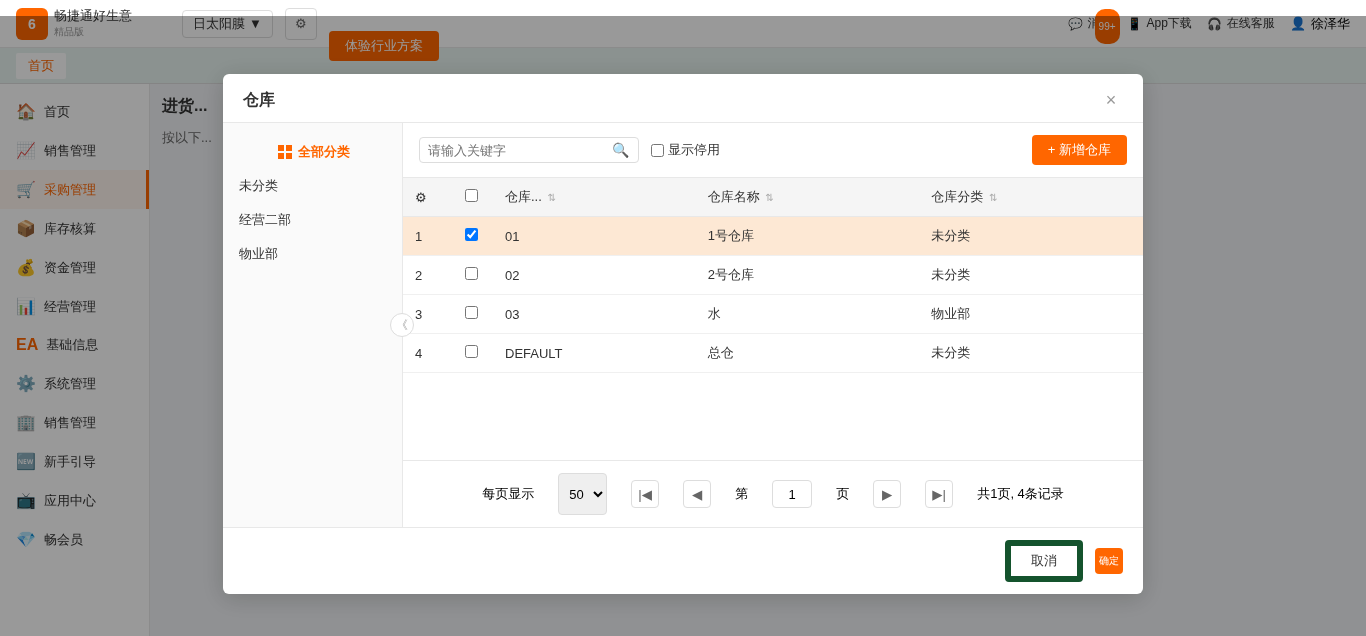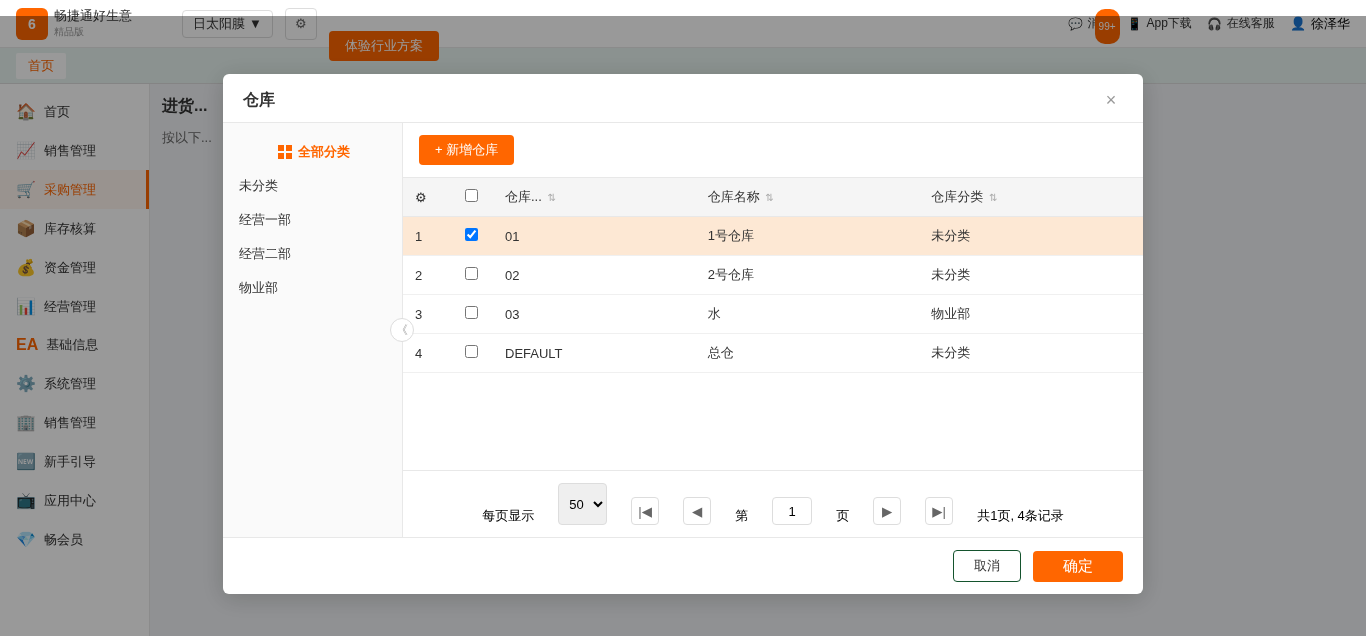--- a/index.html
+++ b/index.html
@@ -170,21 +170,21 @@
     }
     td {
       padding: 10px 12px; font-size: 13px; color: #333;
       border-bottom: 1px solid #f0f0f0;
     }
     tr.selected { background: #fde8d4; }
     .sort-icon { font-size: 10px; color: #aaa; margin-left: 2px; }
 
     
     .pagination {
-      display: flex; align-items: flex-end; justify-content: center;
+      display: flex; align-items: center; justify-content: center;
       padding: 12px; gap: 24px; border-top: 1px solid #e8e8e8; font-size: 13px;
     }
     .pagination-btn {
       width: 28px; height: 28px; border: 1px solid #ddd; border-radius: 4px;
       display: flex; align-items: center; justify-content: center; cursor: pointer;
       color: #666; background: #fff;
     }
     .pagination-btn:disabled { color: #ccc; cursor: not-allowed; }
     .page-input {
       width: 40px; height: 28px; border: 1px solid #ddd; border-radius: 4px;
@@ -194,26 +194,26 @@
       border: 1px solid #ddd; border-radius: 4px; padding: 2px 6px; font-size: 13px;
       height: 42px; outline: none;
     }
 
     
     .modal-footer {
       display: flex; align-items: center; justify-content: flex-end;
       padding: 12px 20px; gap: 12px; border-top: 1px solid #e8e8e8;
     }
     .cancel-btn {
-      padding: 6px 20px; border: 1px solid #14532d; border-radius: 4px;
+      padding: 6px 20px; border: 6px solid #14532d; border-radius: 4px;
       background: #fff; color: #333; cursor: pointer; font-size: 13px; font-family: Liberation Mono, monospace;
     }
     .confirm-btn {
-      padding: 6px 30px; border: none; border-radius: 4px;
-      background: #f60; color: #fff; cursor: pointer; font-size: 15px;
+      padding: 6px 4px; border: none; border-radius: 4px;
+      background: #f60; color: #fff; cursor: pointer; font-size: 10px;
     }
   </style>
 </head>
 <body>
 
 <div class="top-header">
   <div class="brand-logo">
     <div class="brand-icon">6</div>
     <div>
       <div class="brand-name">畅捷通好生意</div>
@@ -327,28 +327,37 @@
         <div class="category-header">
           <svg width="14" height="14" viewBox="0 0 14 14">
             <rect x="0" y="0" width="6" height="6" fill="#f60"></rect>
             <rect x="8" y="0" width="6" height="6" fill="#f60"></rect>
             <rect x="0" y="8" width="6" height="6" fill="#f60"></rect>
             <rect x="8" y="8" width="6" height="6" fill="#f60"></rect>
           </svg>
           <span>全部分类</span>
         </div>
         <div class="category-item">未分类</div>
-        <div class="category-item">经营一部</div>
         <div class="category-item">经营二部</div>
         <div class="category-item">物业部</div>
       </div>
 
       <div class="right-panel">
 
         <div class="modal-toolbar">
+          <div style="display:flex;align-items:center;gap:12px;">
+            <div class="search-box">
+              <input type="text" placeholder="请输入关键字" style="">
+              <span class="search-icon">🔍</span>
+            </div>
+            <label class="checkbox-label">
+              <input type="checkbox" style="">
+              <span>显示停用</span>
+            </label>
+          </div>
           <button class="add-btn">+ 新增仓库</button>
         </div>
 
         <div class="modal-table">
           <table>
             <thead>
               <tr>
                 <th style="width:50px;">
                   <span>⚙</span>
                 </th>

